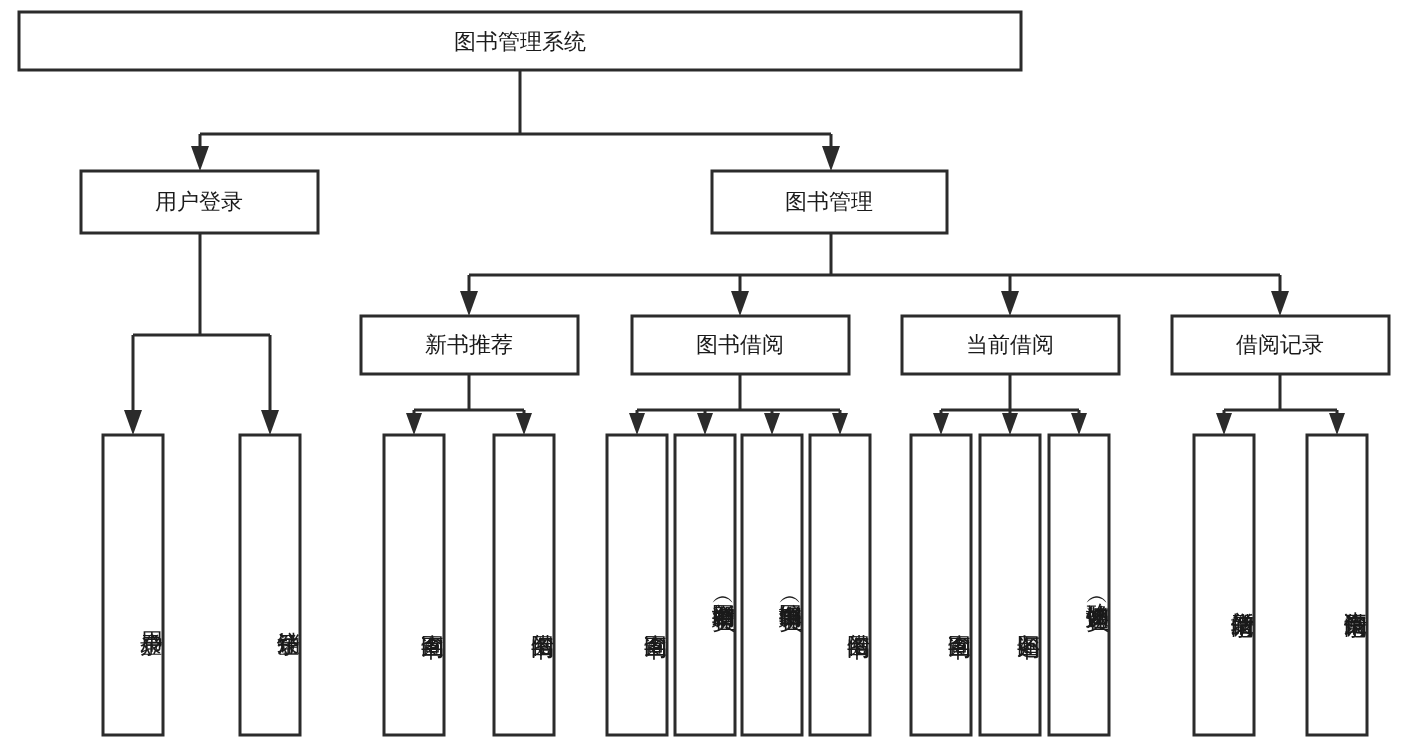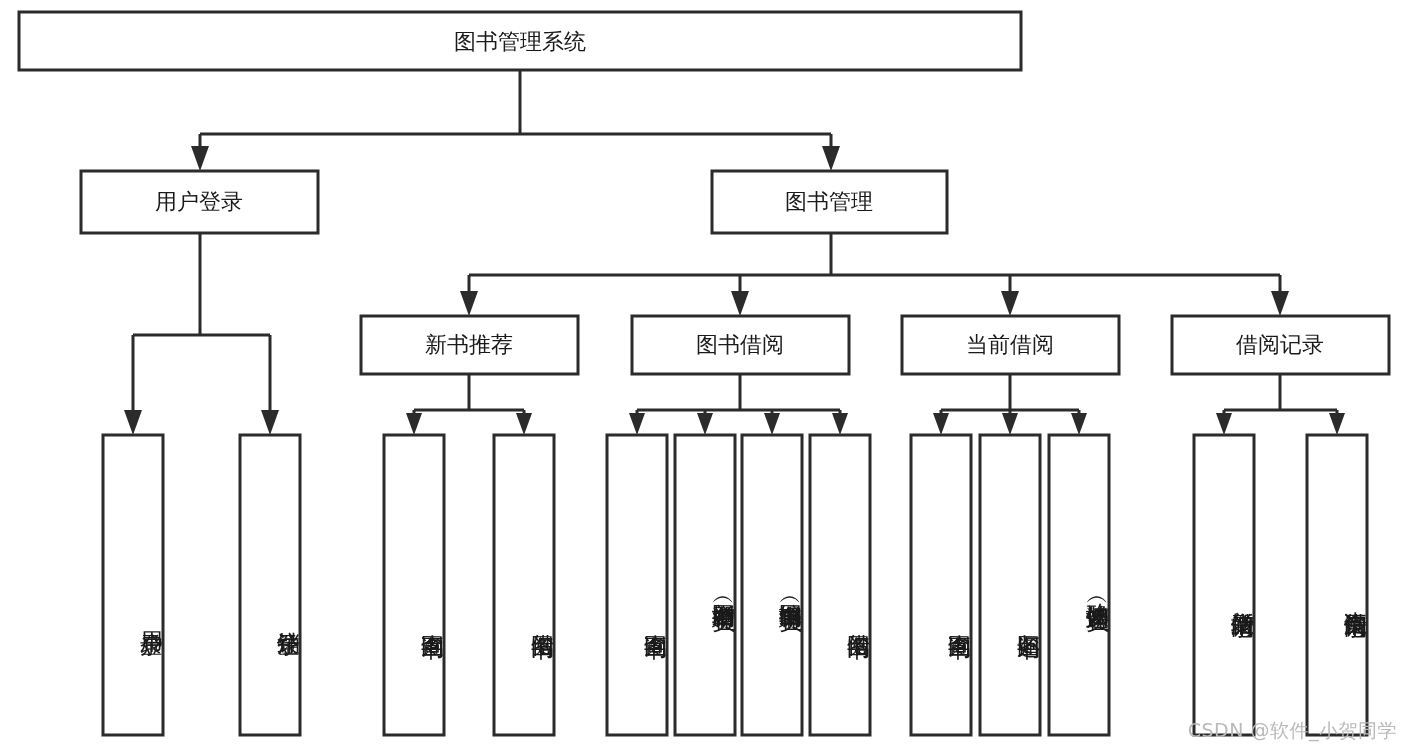--- a/index.html
+++ b/index.html
@@ -200,14 +200,13 @@
   <div class="leaf-label" style="left:911px; top:500px; width:60px; height:235px;">查询图书</div>
 
   <div class="leaf-label" style="left:980px; top:500px; width:60px; height:235px;">归还图书</div>
 
   <div class="leaf-label" style="left:1049px; top:443px; width:60px; height:292px;">确认归还（管理员）</div>
 
   <div class="leaf-label" style="left:1194px; top:457px; width:60px; height:278px;">新增借阅记录</div>
 
   <div class="leaf-label" style="left:1307px; top:457px; width:60px; height:278px;">查询借阅记录</div>
 
-  <div class="watermark">CSDN @软件_小贺同学</div>
 </div>
 
 </body></html>

